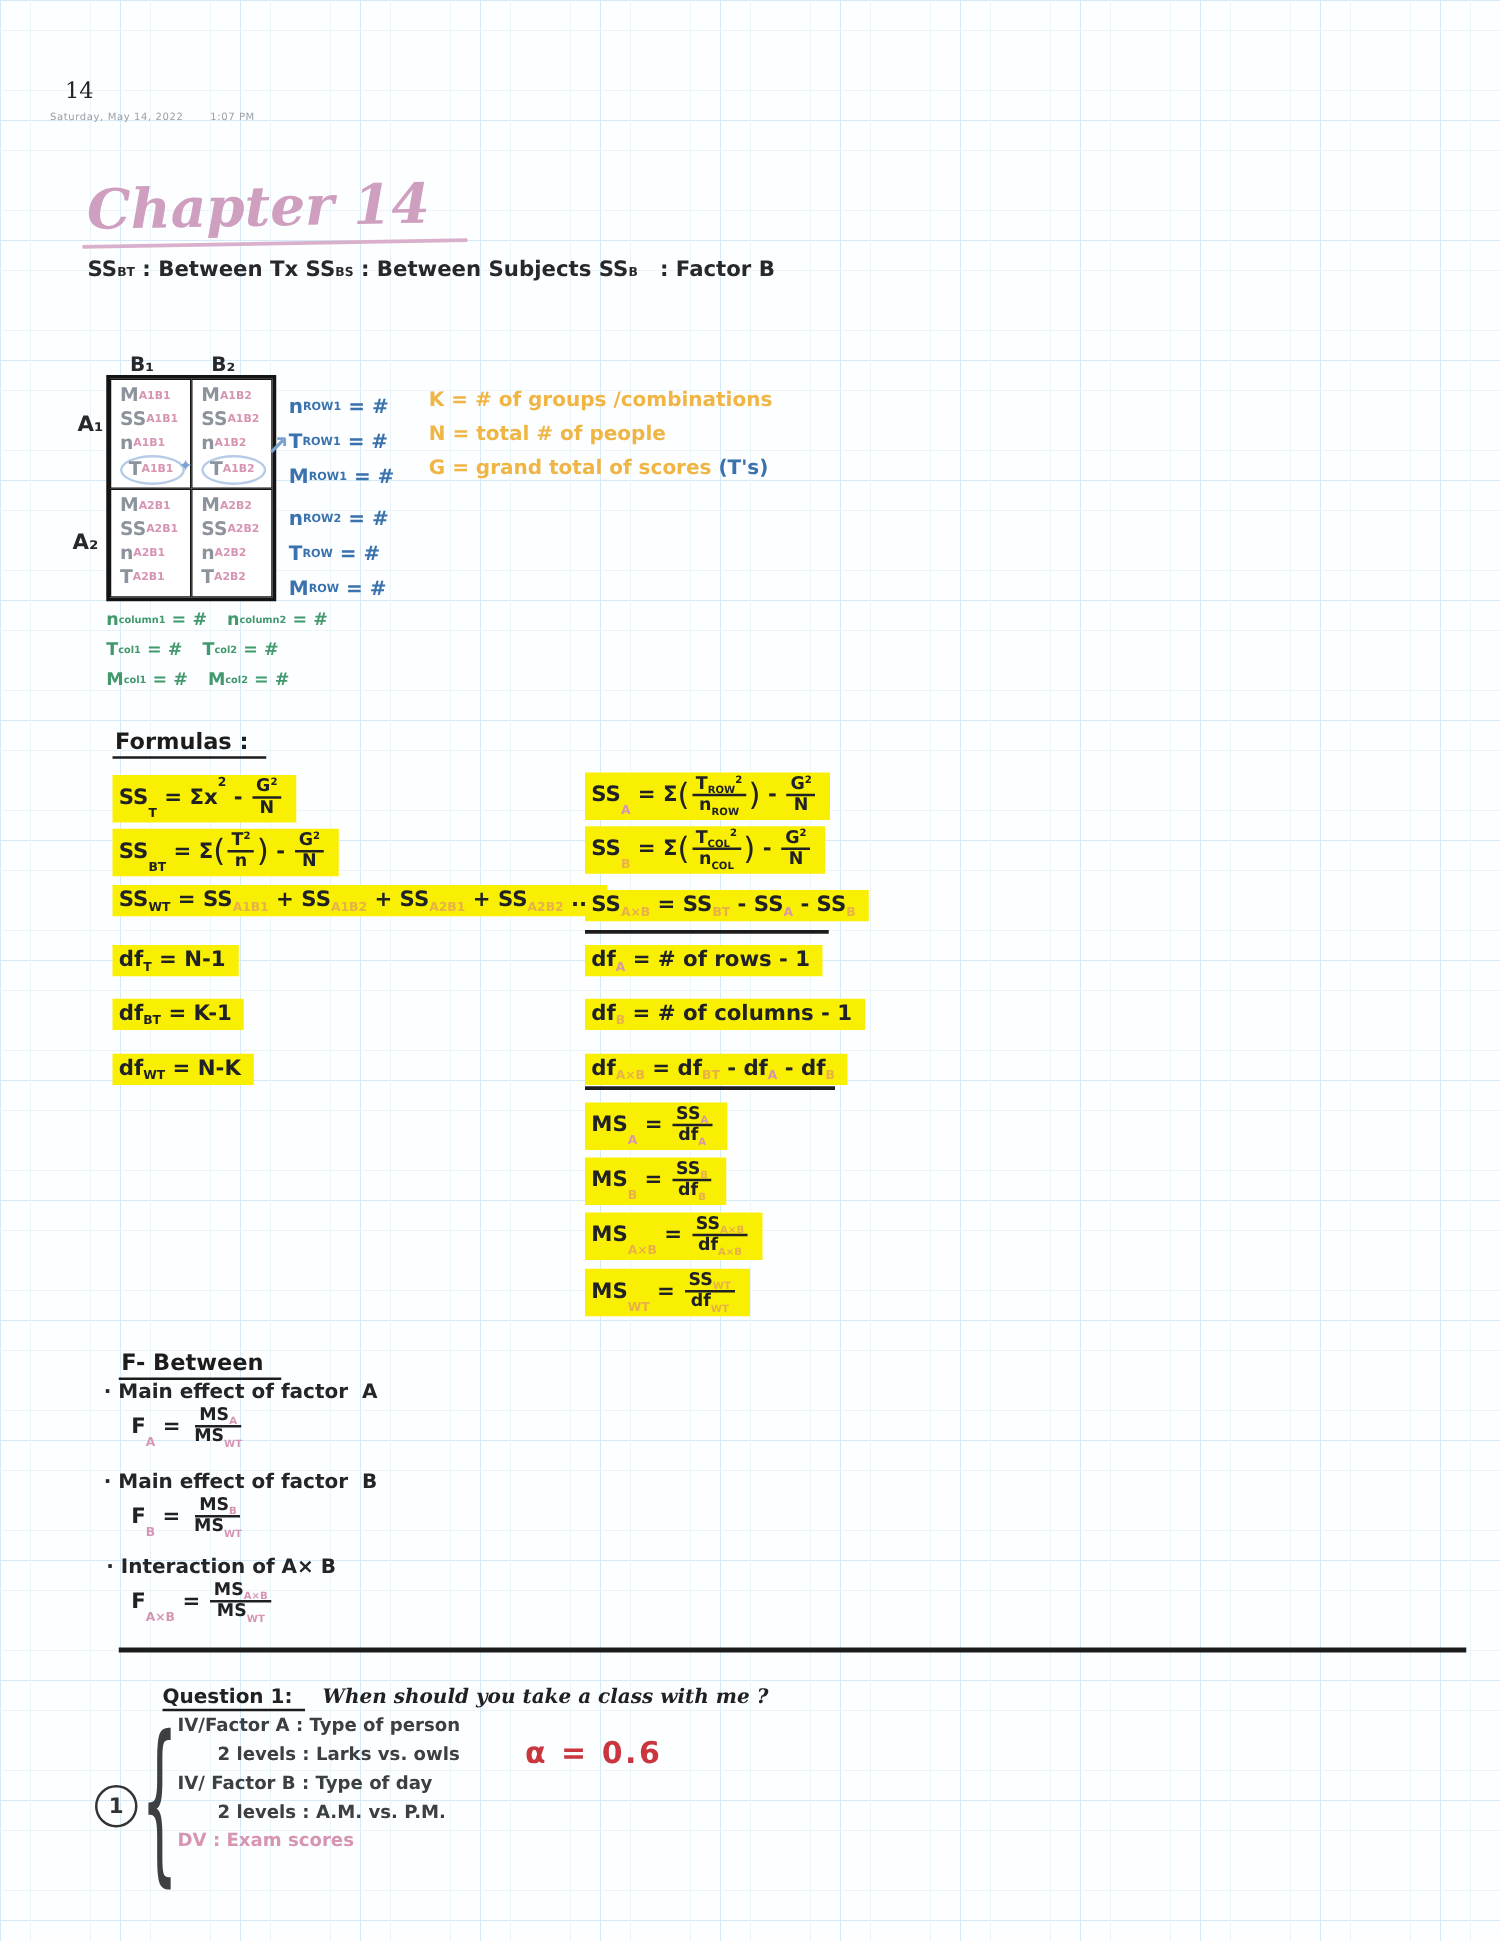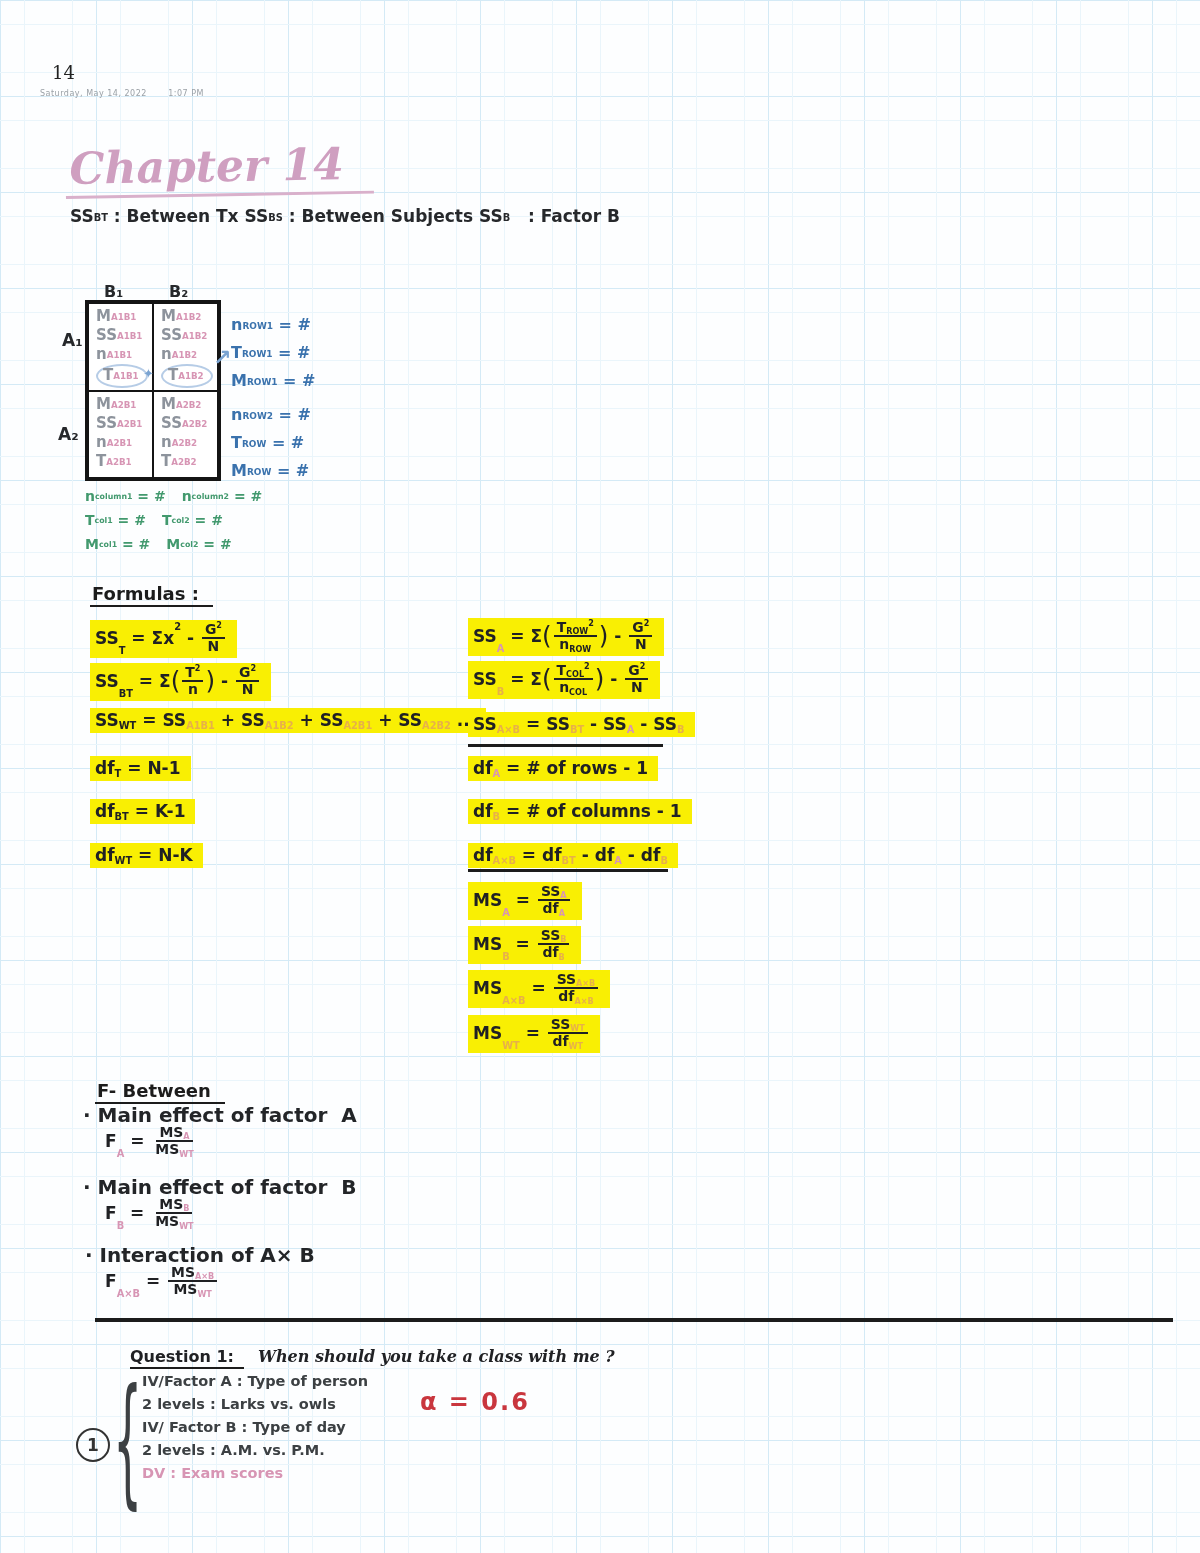--- a/index.html
+++ b/index.html
@@ -46,26 +46,26 @@
   .note-line{display:inline-flex;align-items:center;white-space:pre;font-weight:600;display:flex;}
   .row-notes .note-line{color:#3a72ad;font-size:16px;line-height:28px;}
   .row-notes .sb{font-size:.56em;align-self:flex-end;transform:translateY(.1em);}
   .col-notes .note-line{color:#42996e;font-size:14px;line-height:24px;}
   .col-notes .sb{font-size:.56em;align-self:flex-end;transform:translateY(.1em);}
   .col-notes-row{display:flex;gap:16px;}
   .legend{color:#efb545;font-size:16px;font-weight:600;line-height:27px;}
   .legend .c-blue2{color:#3a72ad;}
   .sec-heading{font-size:18px;font-weight:700;border-bottom:2px solid #1c1c1c;padding:0 14px 1px 2px;color:#1c1c1c;width:max-content;}
   .bar{background:#1c1c1c;height:3px;}
-  .fr-label{font-size:20px;font-weight:600;color:#232528;white-space:pre;}
+  .fr-label{font-size:16px;font-weight:600;color:#232528;white-space:pre;}
   .q-head-row{display:flex;align-items:baseline;gap:14px;}
   .q-heading{font-size:16px;font-weight:700;border-bottom:2px solid #1c1c1c;padding:0 10px 1px 0;}
   .q-text{font-family:"DejaVu Serif",serif;font-style:italic;font-size:16px;font-weight:600;}
   .q-lines{font-size:14.5px;line-height:23px;color:#3c4043;font-weight:600;}
-  .q-lines .indent{}
+  .q-lines .indent{margin-left:32px;}
   .q-lines .pink{color:#d795b4;}
   .badge{width:30px;height:30px;border:2px solid #333;border-radius:50%;display:flex;align-items:center;justify-content:center;font-size:17px;font-weight:700;color:#333;}
   .brace{font-size:46px;font-weight:400;color:#3c4043;transform:scaleY(3.05);transform-origin:top;line-height:1;}
   .alpha{color:#c9363e;font-size:24px;font-weight:700;letter-spacing:2px;}
   .arrow{color:#7aa3d1;font-size:22px;font-weight:700;}
   .connector{color:#7aa3d1;font-size:13px;}
 </style>
 </head>
 <body>
 
@@ -126,20 +126,25 @@
     <div class="note-line"><span>n</span><span class="sb">ROW1</span><span> = #</span></div>
     <div class="note-line"><span>T</span><span class="sb">ROW1</span><span> = #</span></div>
     <div class="note-line"><span>M</span><span class="sb">ROW1</span><span> = #</span></div>
   </div>
   <div class="abs row-notes" style="left:231px;top:401px;">
     <div class="note-line"><span>n</span><span class="sb">ROW2</span><span> = #</span></div>
     <div class="note-line"><span>T</span><span class="sb">ROW</span><span> = #</span></div>
     <div class="note-line"><span>M</span><span class="sb">ROW</span><span> = #</span></div>
   </div>
 
+  <div class="abs legend" style="left:343px;top:306px;">
+    <div>K = # of groups /combinations</div>
+    <div>N = total # of people</div>
+    <div><span>G = grand total of scores</span> <span class="c-blue2">(T's)</span></div>
+  </div>
 
   <div class="abs col-notes" style="left:85px;top:484px;">
     <div class="col-notes-row">
       <div class="note-line"><span>n</span><span class="sb">column1</span><span> = #</span></div>
       <div class="note-line"><span>n</span><span class="sb">column2</span><span> = #</span></div>
     </div>
     <div class="col-notes-row">
       <div class="note-line"><span>T</span><span class="sb">col1</span><span> = #</span></div>
       <div class="note-line"><span>T</span><span class="sb">col2</span><span> = #</span></div>
     </div>

